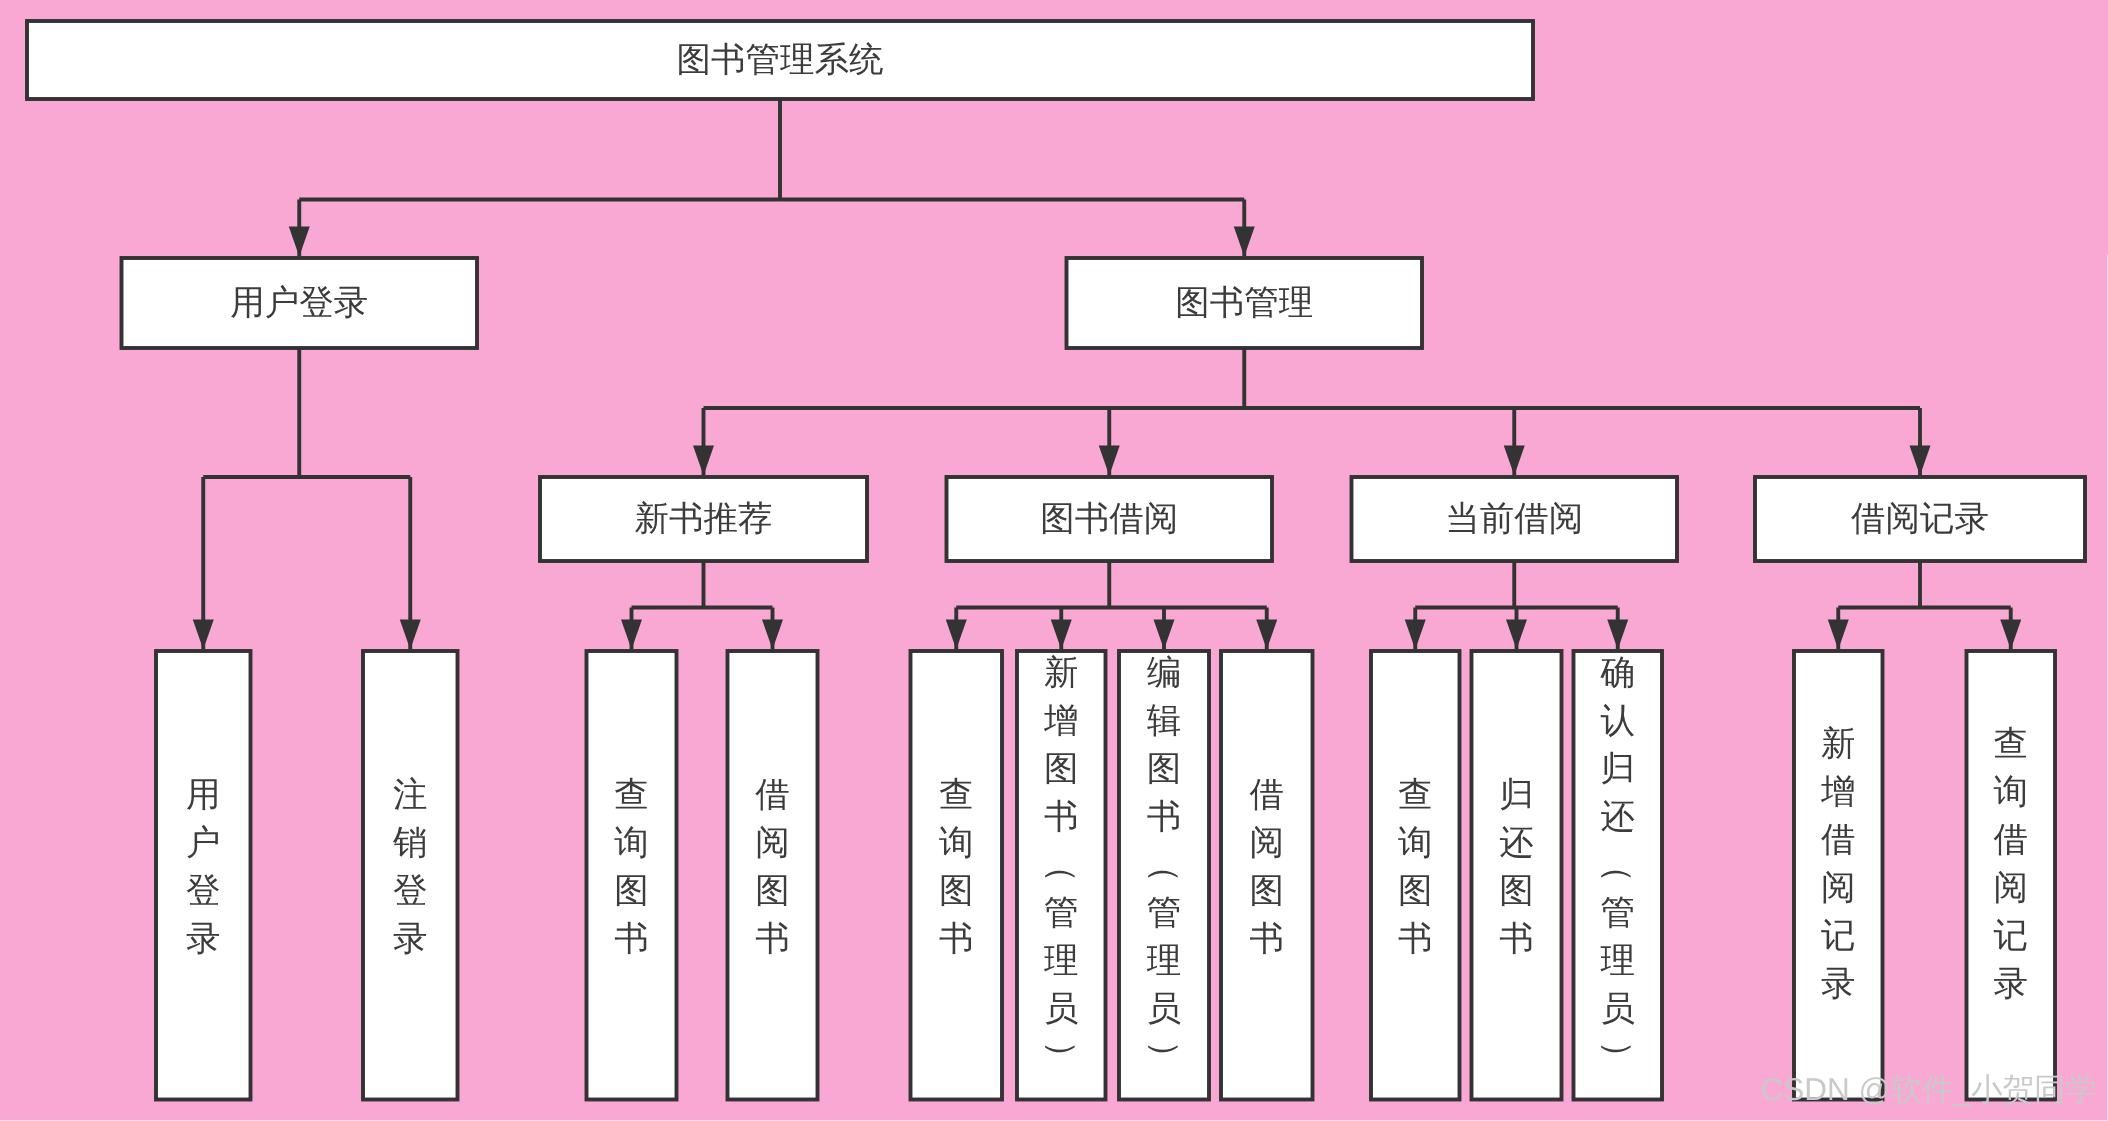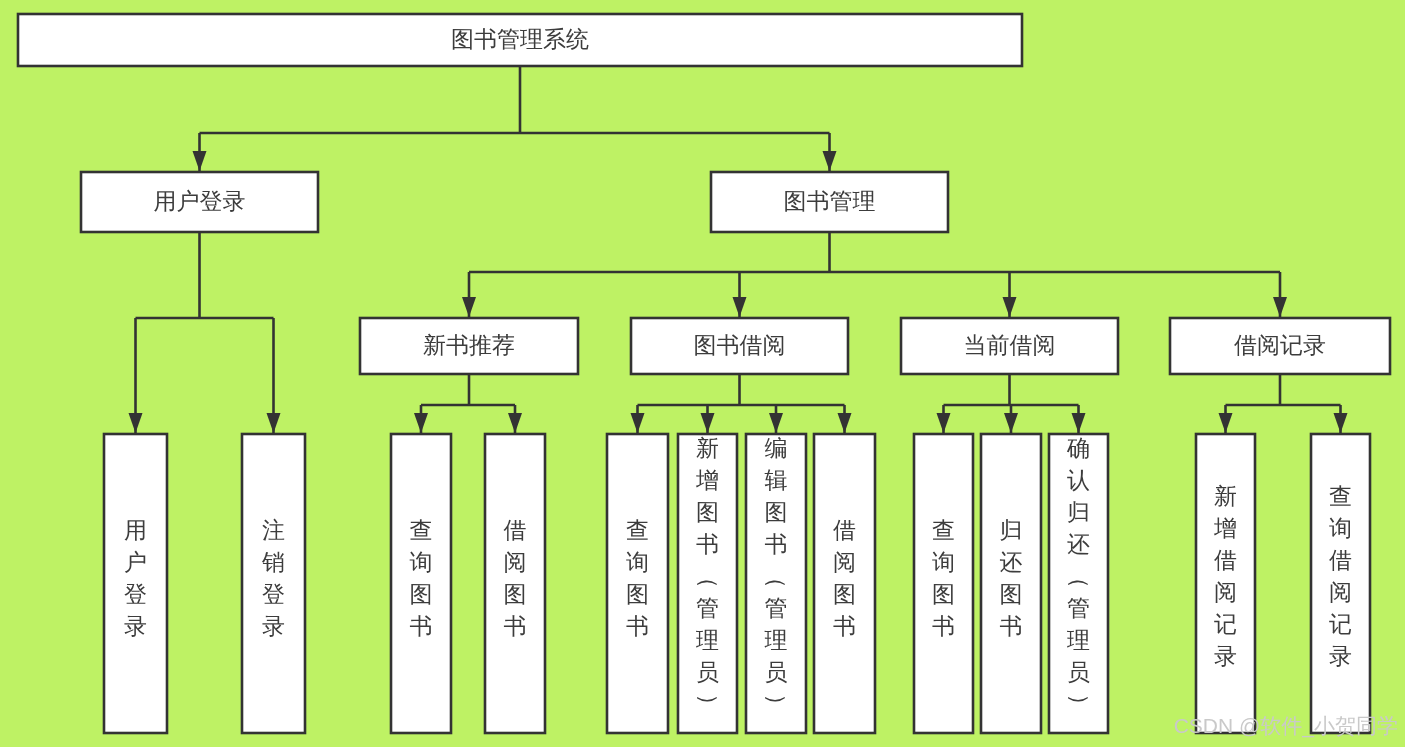--- a/index.html
+++ b/index.html
@@ -8,21 +8,21 @@
     padding: 0;
     background: #ffffff;
   }
   body {
     font-family: "Liberation Sans", "DejaVu Sans", sans-serif;
   }
   #diagram-root {
     position: relative;
     width: 1405px;
     height: 747px;
-    background: #bef264;
+    background: #f9a8d4;
     overflow: hidden;
   }
   svg#flow {
     position: absolute;
     top: 0;
     left: 0;
     width: 1405px;
     height: 747px;
     display: block;
   }

